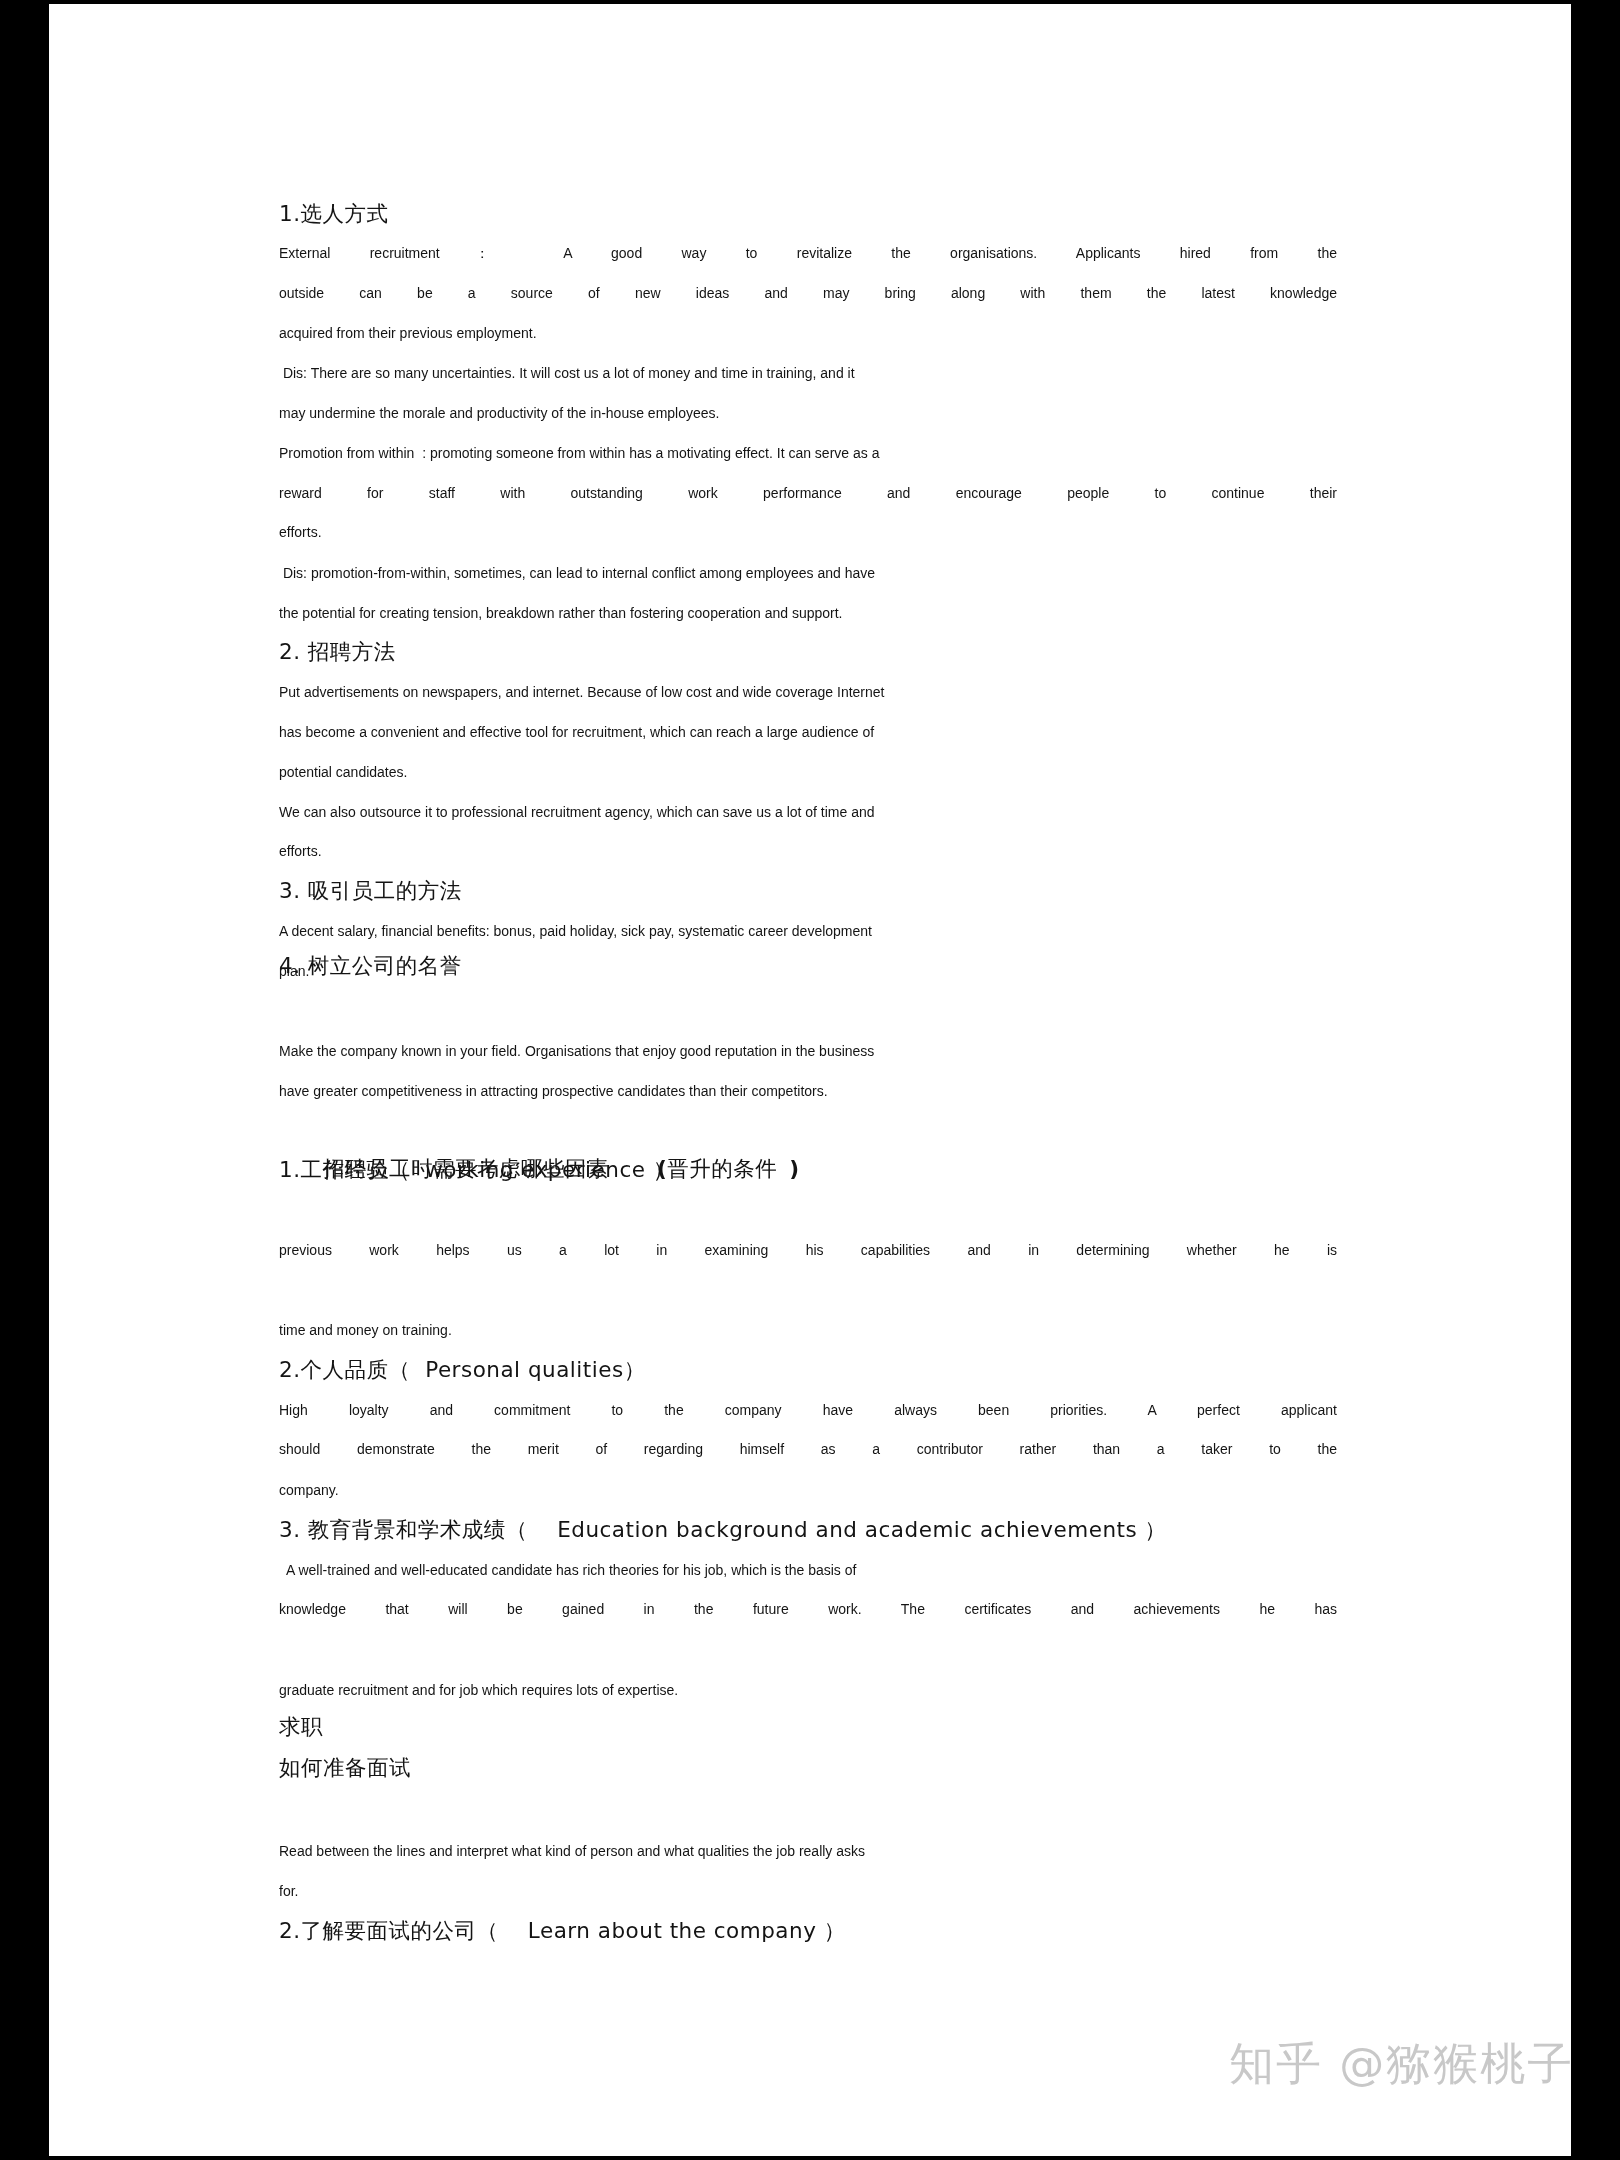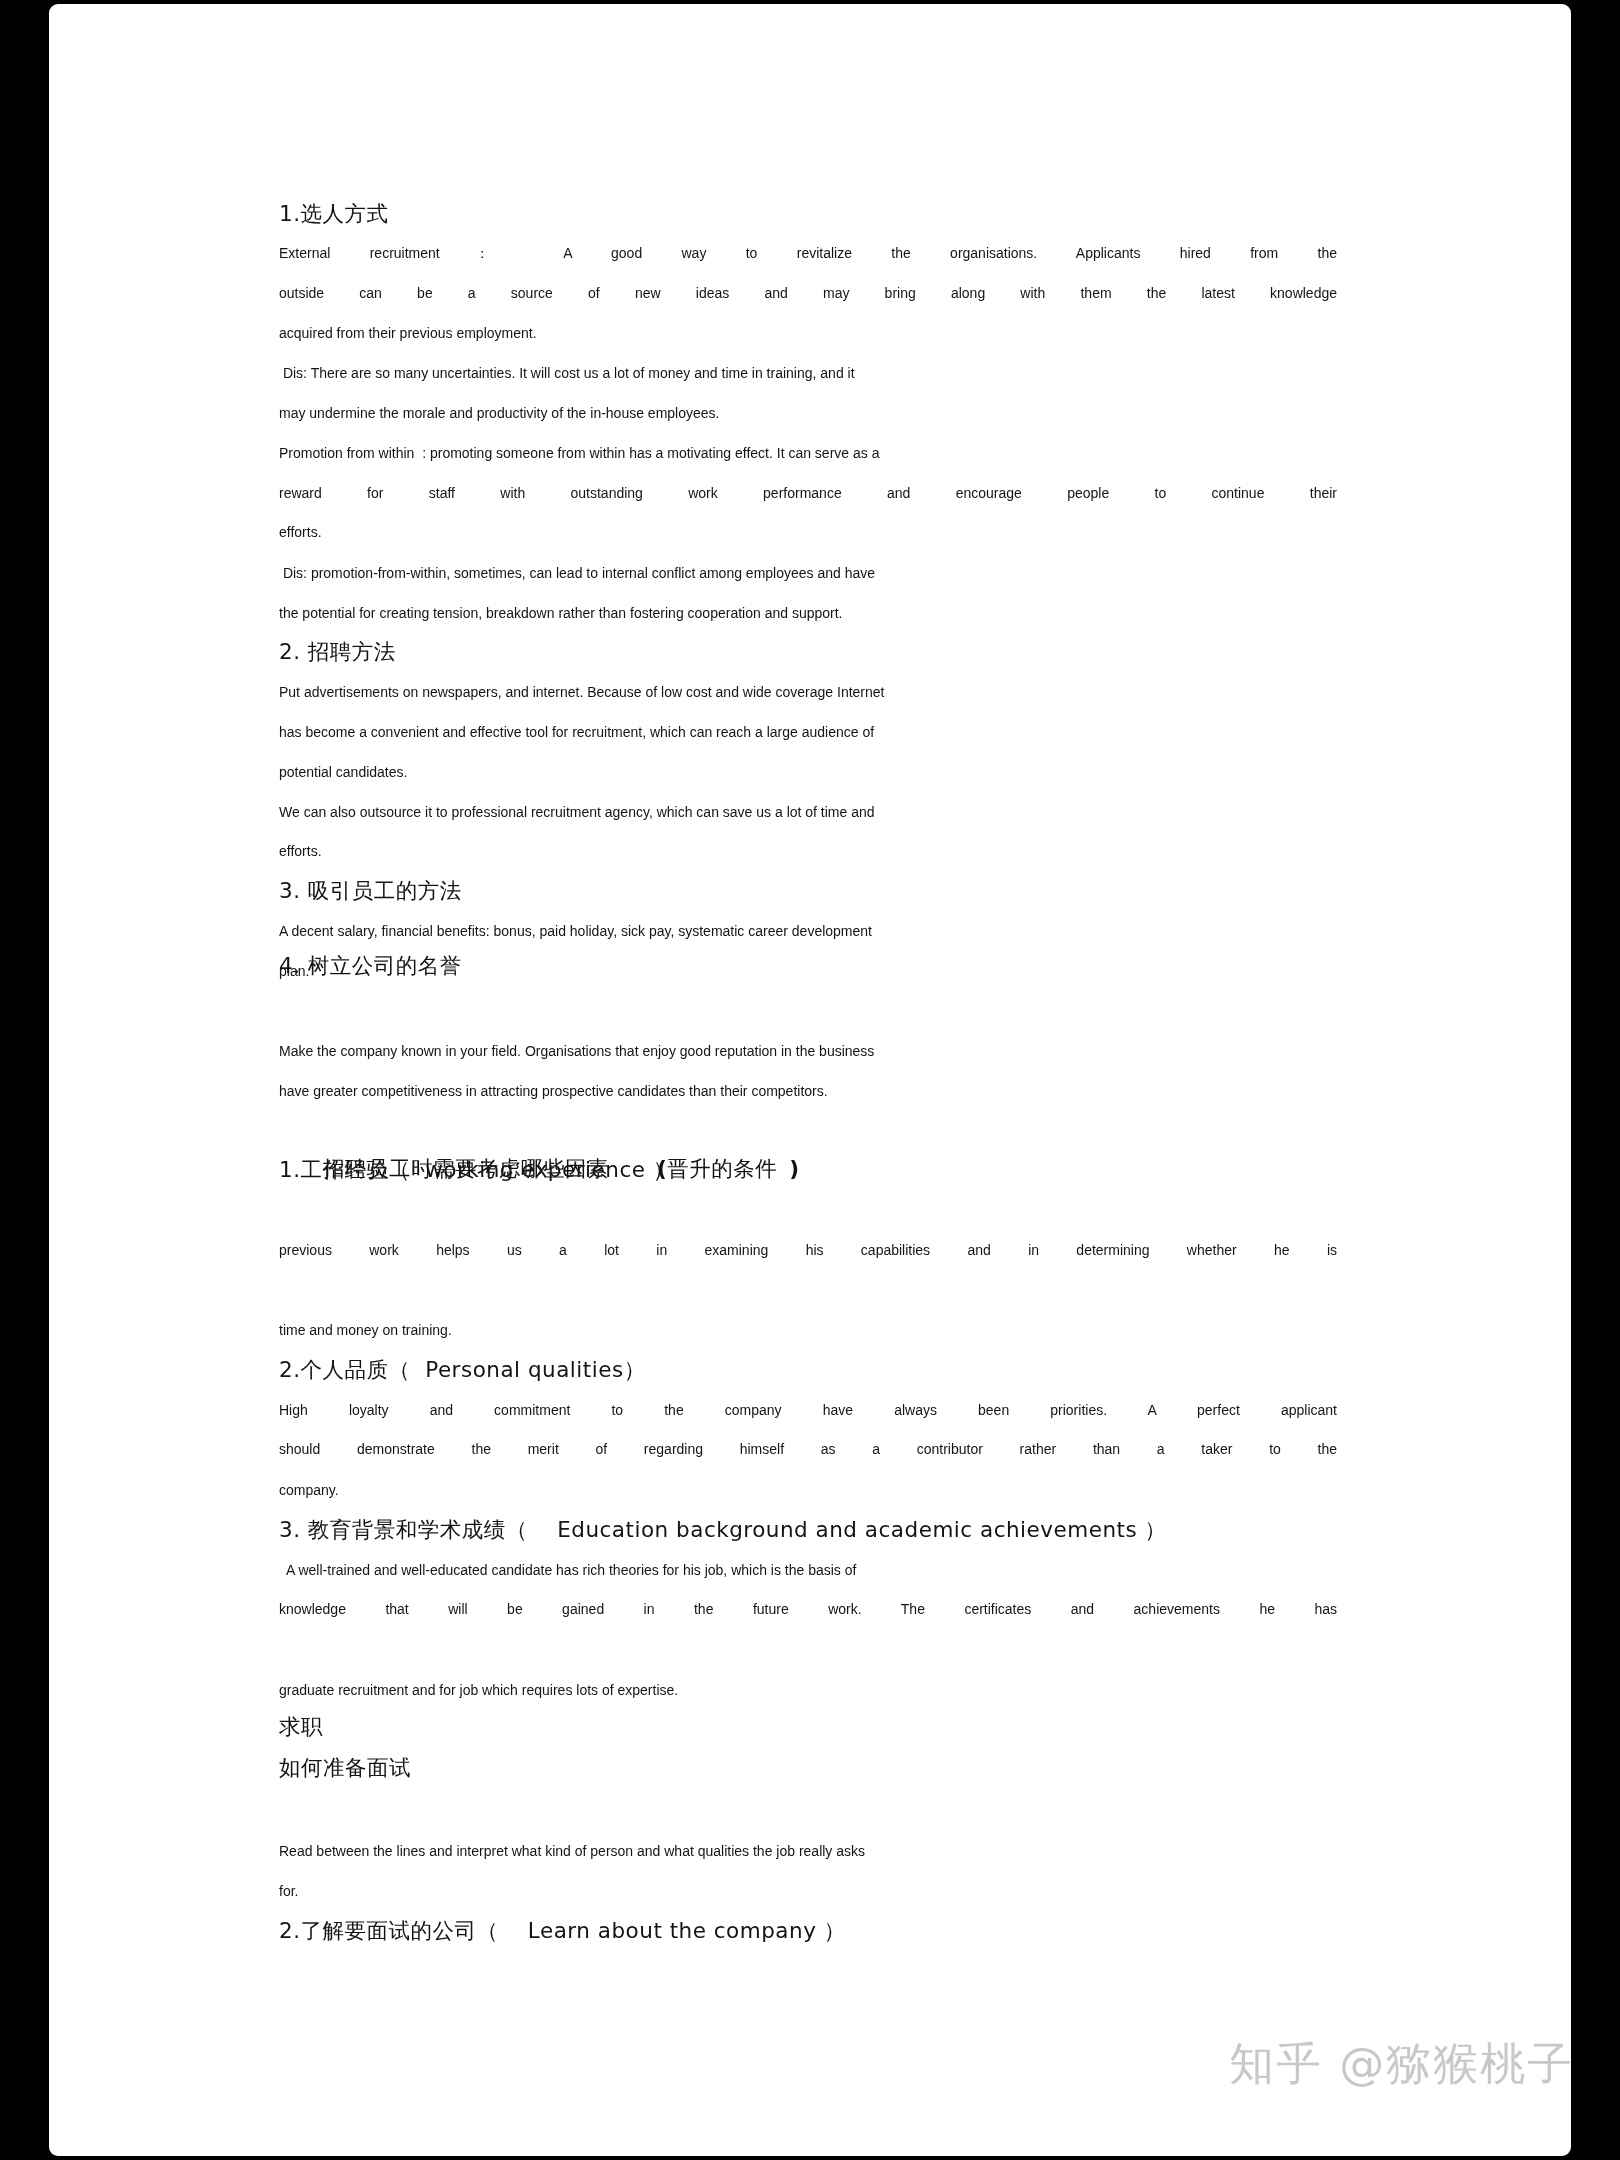--- a/index.html
+++ b/index.html
@@ -14,21 +14,20 @@
       overflow: hidden;
       font-family: "Liberation Sans", "DejaVu Sans", sans-serif;
     }
     .page {
       position: absolute;
       left: 49px;
       top: 4px;
       width: 1522px;
       height: 2152px;
       background: #ffffff;
-      border-radius: 9px;
     }
     .content {
       position: absolute;
       left: 0;
       top: 0;
       width: 100%;
       height: 100%;
     }
     .line {
       position: absolute;

